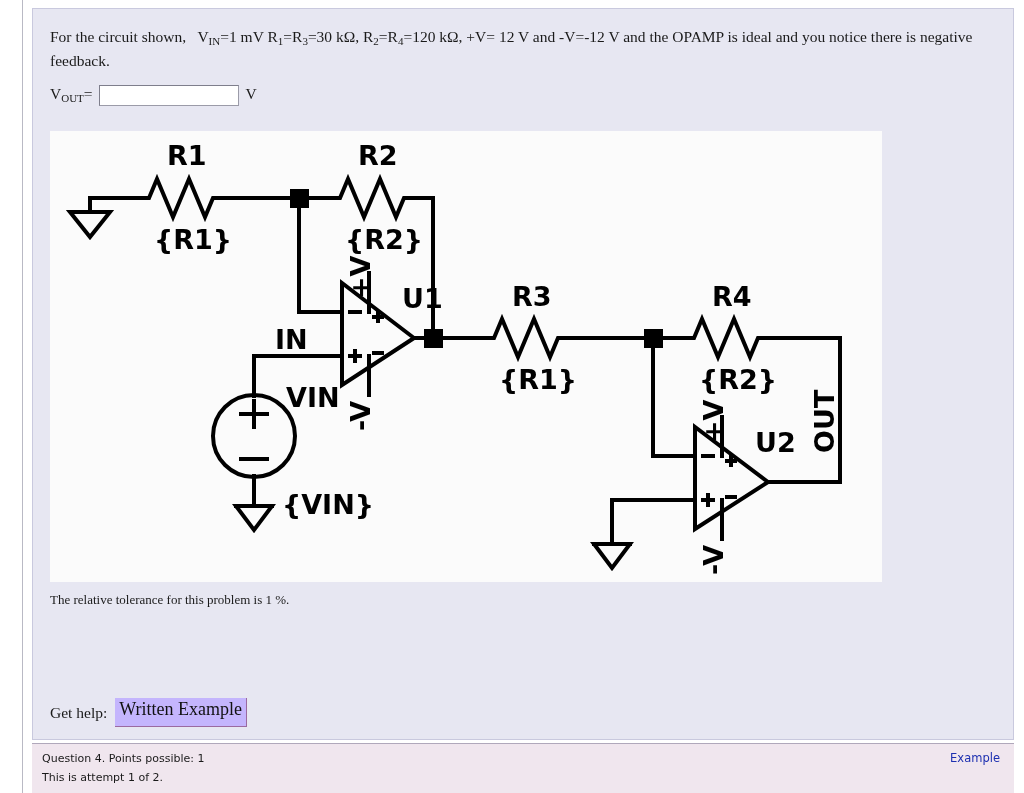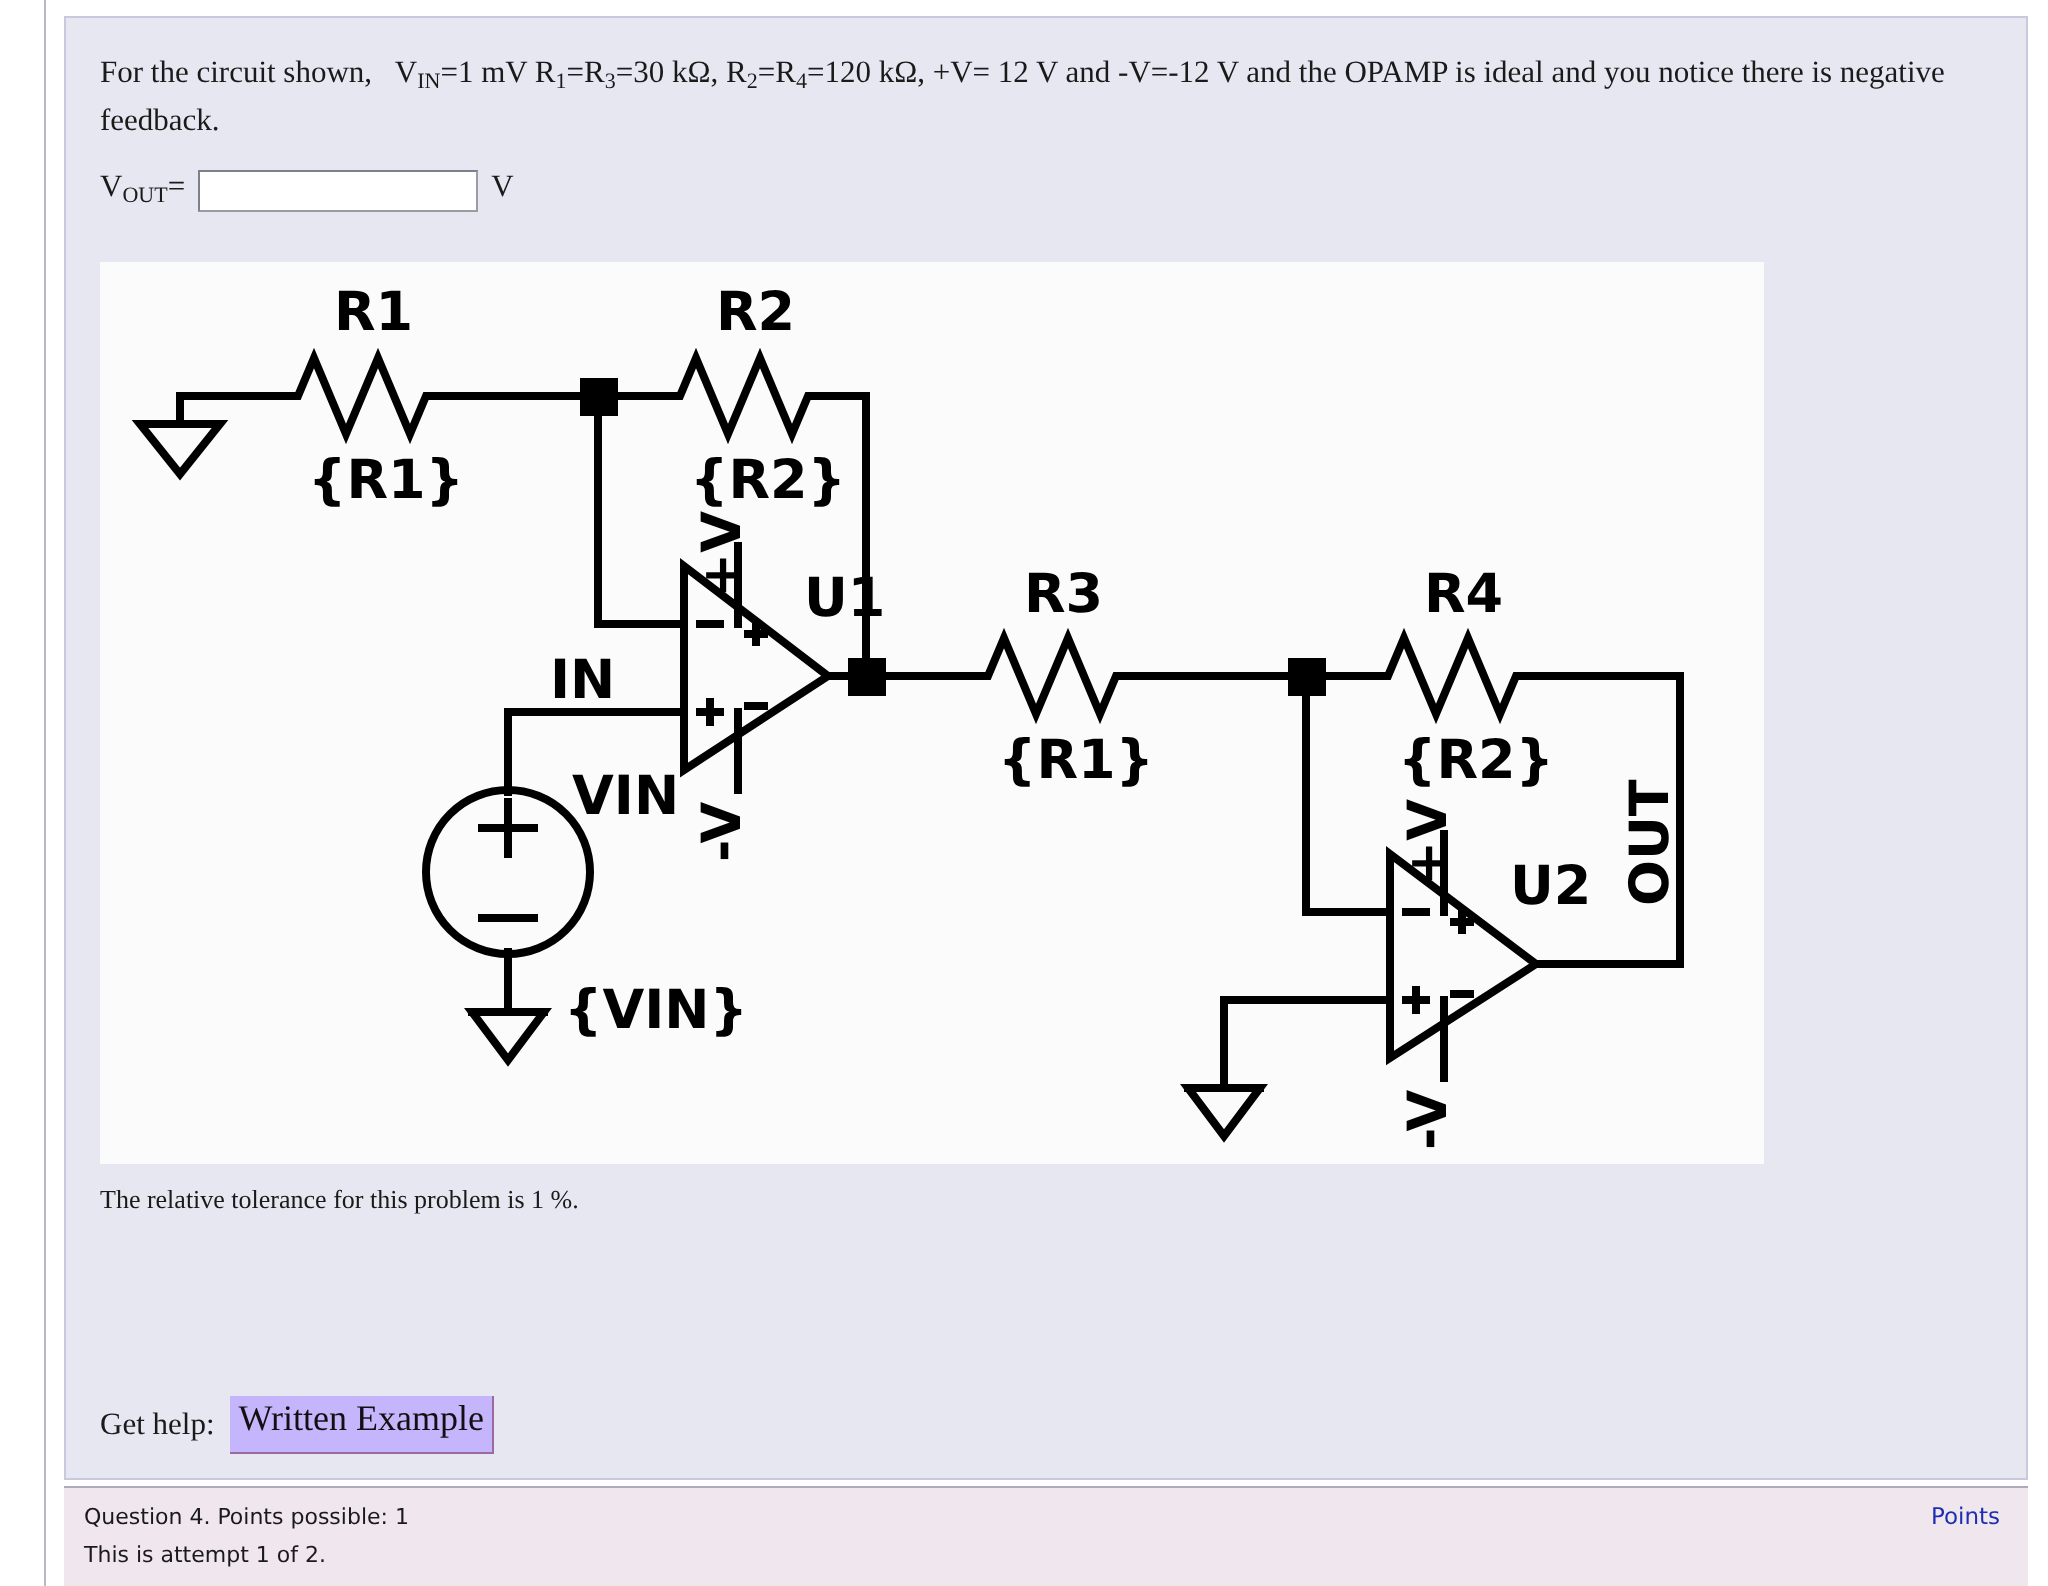--- a/index.html
+++ b/index.html
@@ -305,14 +305,14 @@
     <a id="written-example-link" href="#">Written Example</a>
   </div>
 
 </div>
 
 <div id="footer">
   <div id="footer-left">
     <div>Question 4. Points possible: 1</div>
     <div>This is attempt 1 of 2.</div>
   </div>
-  <a id="license-link" href="#">Points</a>
+  <a id="license-link" href="#">Example</a>
 </div>
 
 </body></html>

